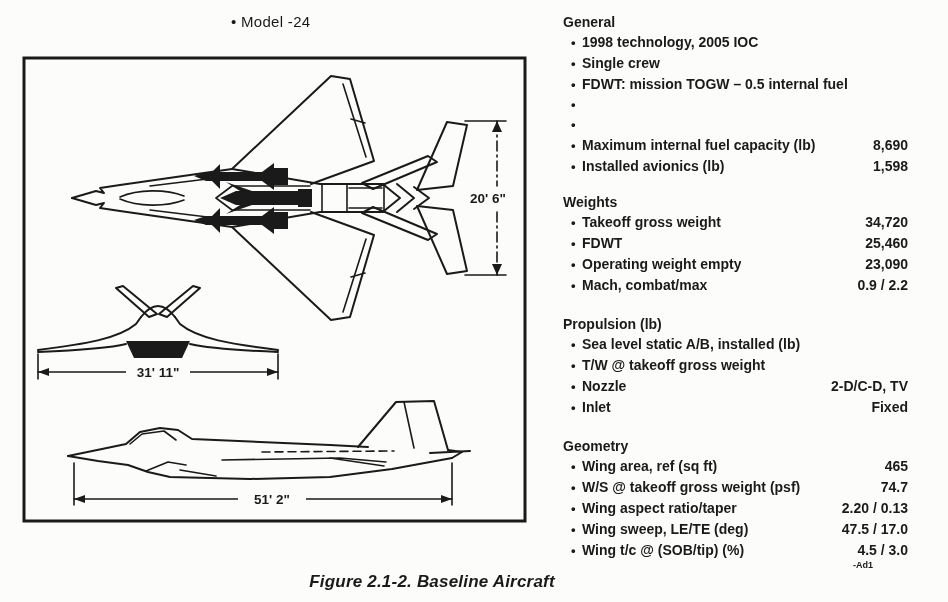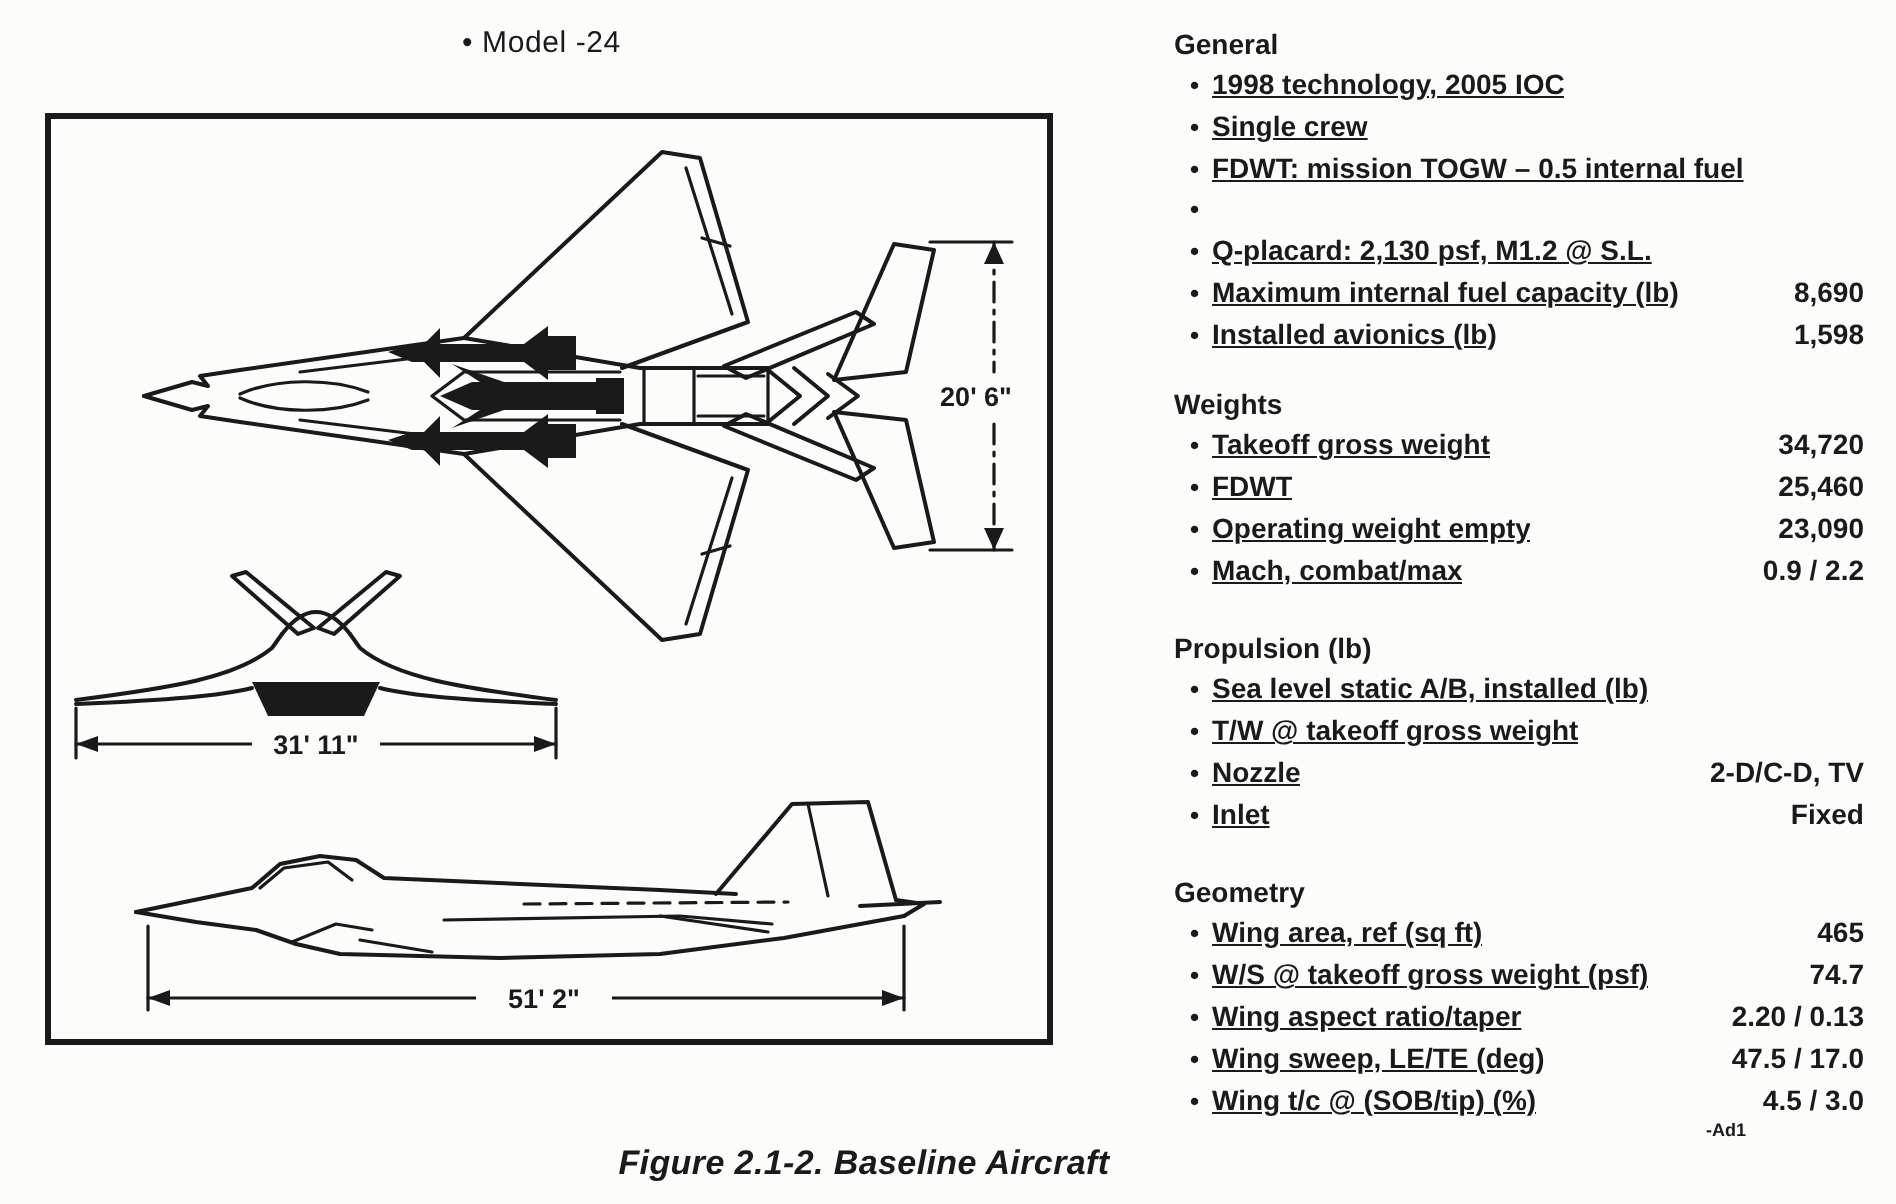--- a/index.html
+++ b/index.html
@@ -17,27 +17,27 @@
     font-size:15px; font-weight:400; letter-spacing:.3px;
   }
   .drawing-svg{ position:absolute; left:0; top:0; }
   .ln{ fill:none; stroke:var(--ink); stroke-width:2; stroke-linejoin:round; stroke-linecap:round; }
   .ln3{ fill:none; stroke:var(--ink); stroke-width:3; stroke-linejoin:miter; }
   .thin{ stroke-width:1.6; }
   .fillink{ fill:var(--ink); stroke:none; }
   .bgpatch{ fill:var(--paper); stroke:none; }
   .dimtext{ font-family:"Liberation Sans",sans-serif; font-size:13.5px; font-weight:700; fill:var(--ink); }
   .specs{
-    position:absolute; left:563px; top:0; width:345px; height:602px;margin-left:24px;
+    position:absolute; left:563px; top:0; width:345px; height:602px;
   }
   .spec-section{ position:absolute; left:0; width:345px; }
   .spec-heading{ font-size:14px; font-weight:700; line-height:20px; }
   .spec-row{ display:flex; align-items:baseline; font-size:14px; font-weight:700; line-height:20px; white-space:nowrap; }
   .bullet{ width:11px; padding-left:8px; font-size:13px; flex:0 0 auto; }
-  .lab{ flex:0 1 auto; overflow:hidden;text-decoration:underline; }
+  .lab{ flex:0 1 auto; overflow:hidden; }
   .val{ margin-left:auto; padding-left:6px; text-align:left; }
   .caption{
     position:absolute; left:0; top:572px; width:864px; text-align:center;
     font-size:17px; font-weight:700; font-style:italic; letter-spacing:.2px;
   }
   .footnote{
     position:absolute; left:853px; top:560px;
     font-size:9px; font-weight:700;text-align:center;
   }
 </style>
@@ -182,21 +182,20 @@
           <span class="bullet">•</span>
           <span class="lab">FDWT: mission TOGW – 0.5 internal fuel</span>
           <span class="val"></span>
         </div>
       <div class="spec-row">
           <span class="bullet">•</span>
           <span class="val"></span>
         </div>
       <div class="spec-row">
           <span class="bullet">•</span>
-          <span class="lab">Q-placard: 2,130 psf, M1.2 @ S.L.</span>
           <span class="val"></span>
         </div>
       <div class="spec-row">
           <span class="bullet">•</span>
           <span class="lab">Maximum internal fuel capacity (lb)</span>
           <span class="val">8,690</span>
         </div>
       <div class="spec-row">
           <span class="bullet">•</span>
           <span class="lab">Installed avionics (lb)</span>

